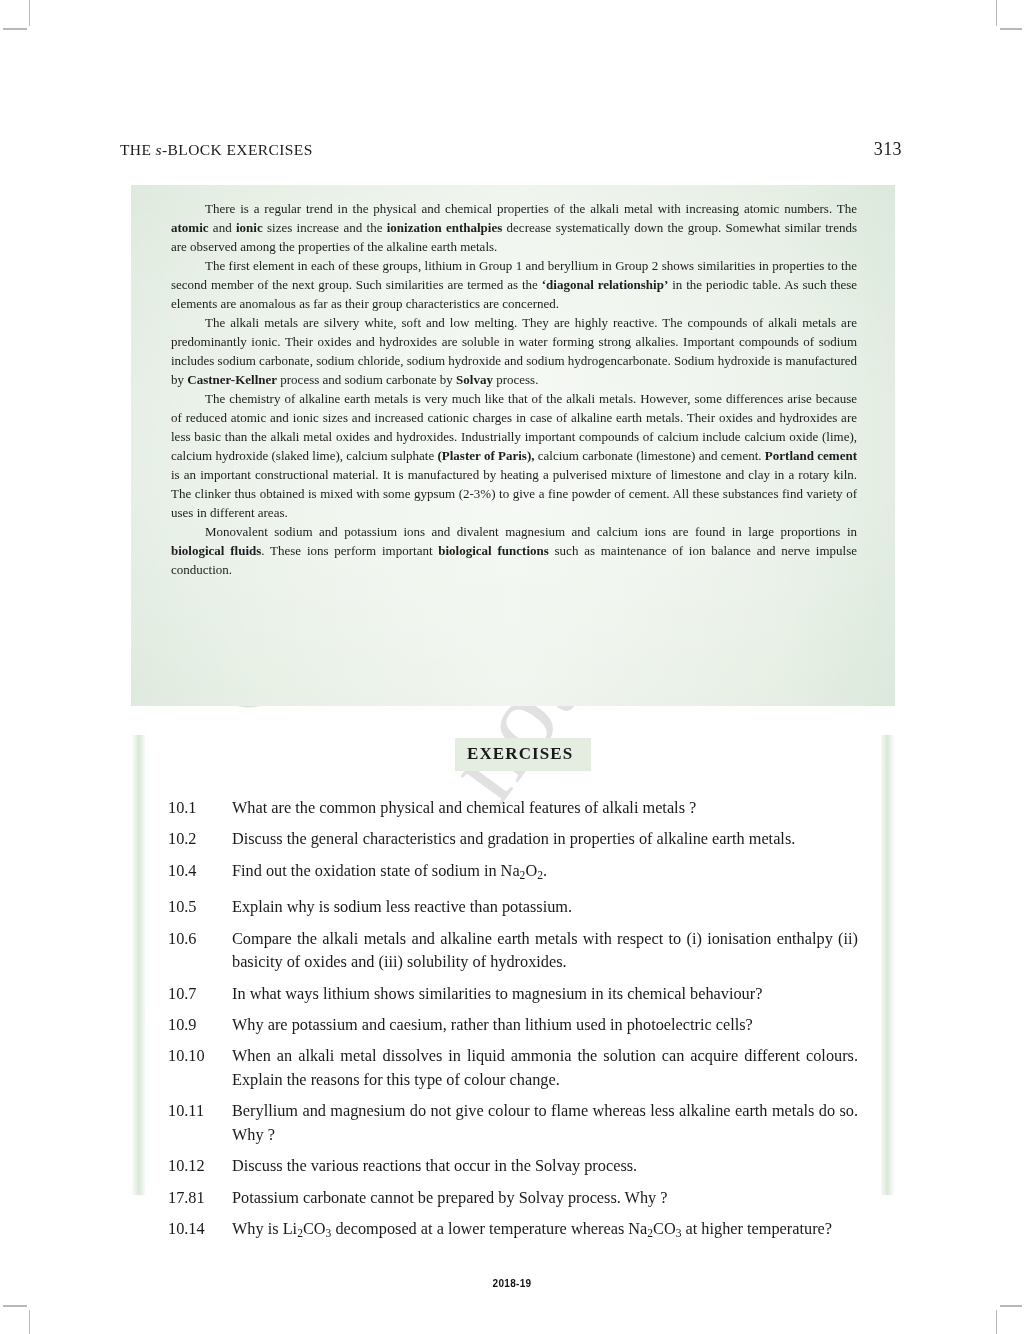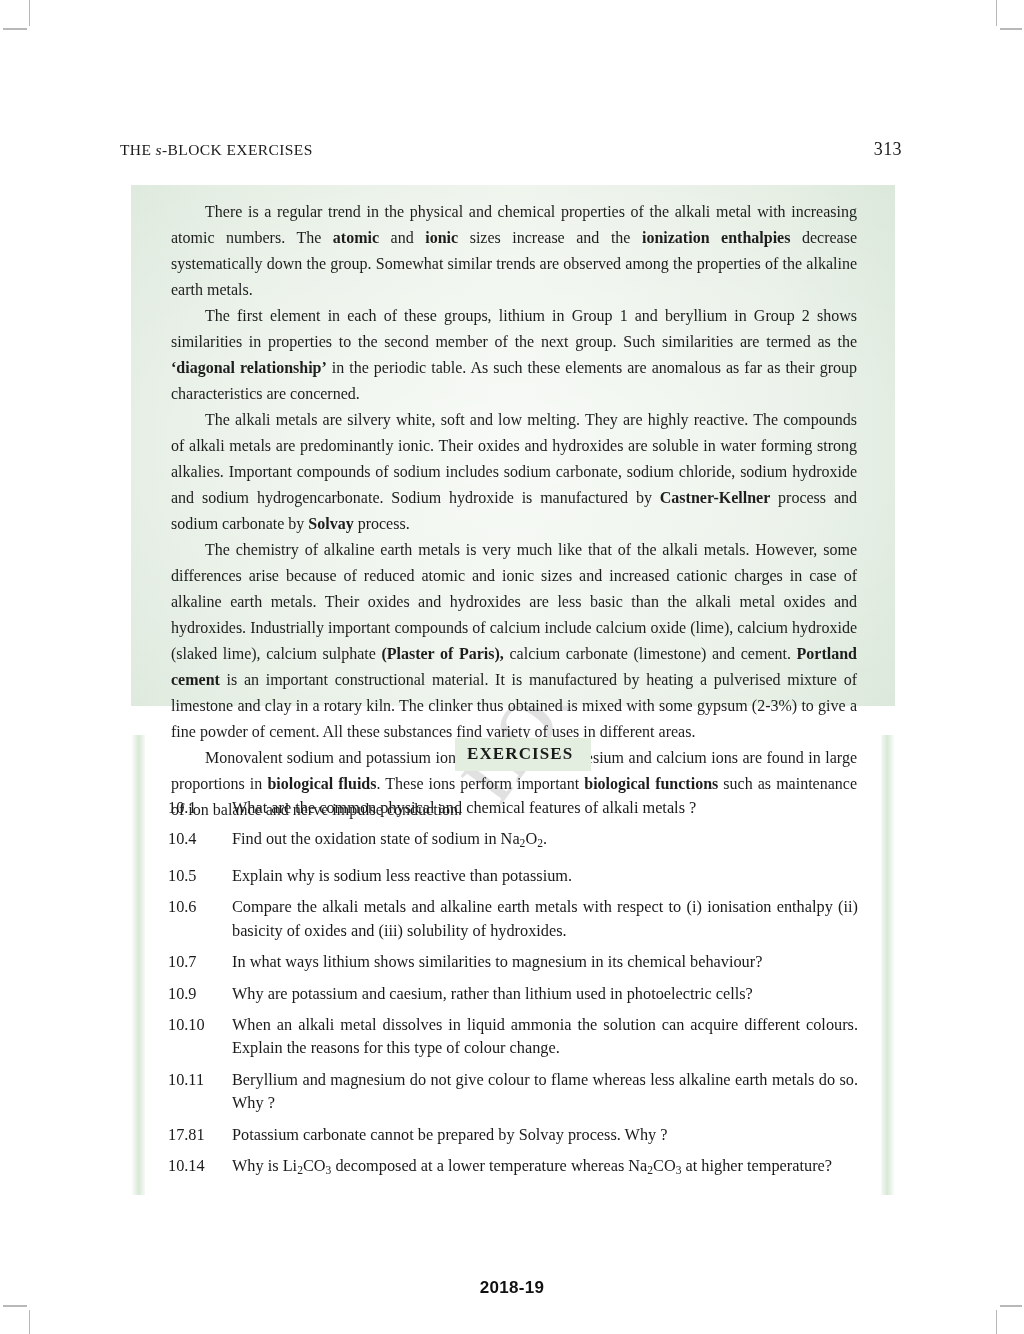--- a/index.html
+++ b/index.html
@@ -87,22 +87,22 @@
     background:
       radial-gradient(ellipse 120% 90% at 50% 50%, rgba(255,255,255,.55) 0%, rgba(255,255,255,0) 70%),
       linear-gradient(90deg, #dfeade 0%, #e6efe4 18%, #eef4ec 50%, #e5eee3 84%, #dbe8da 100%);
     z-index: 2;
   }
   .summary-inner {
     position: absolute;
     left: 40px;
     top: 14px;
     width: 686px;
-    font-size: 16px;
-    line-height: 26px;
+    font-size: 13px;
+    line-height: 19px;
     text-align: justify;
     color: #1d1d1d;
   }
   .summary-inner p { margin: 0; text-indent: 34px; }
   .summary-inner b { font-weight: bold; }
 
   
   .ex-strip {
     position: absolute;
     top: 735px;
@@ -158,21 +158,21 @@
   .ex-text sub { font-size: 71%; vertical-align: -.28em; }
 
   
   .footer {
     position: absolute;
     left: 0;
     top: 1278px;
     width: 1024px;
     text-align: center;
     font-family: "Liberation Sans", "DejaVu Sans", sans-serif;
-    font-size: 17px;
+    font-size: 10px;
     font-weight: bold;
     letter-spacing: .3px;
     color: #111;
     z-index: 3;
   }
 </style>
 </head>
 <body>
 
 <div class="crop crop-tl-v"></div>
@@ -208,20 +208,24 @@
 <div class="ex-strip ex-strip-r"></div>
 
 <div class="exercises-heading">EXERCISES</div>
 
 <div class="ex-list">
     <div class="ex-item">
       <div class="ex-num">10.1</div>
       <div class="ex-text">What are the common physical and chemical features of alkali metals ?</div>
     </div>
     <div class="ex-item">
+      <div class="ex-num">10.2</div>
+      <div class="ex-text">Discuss the general characteristics and gradation in properties of alkaline earth metals.</div>
+    </div>
+    <div class="ex-item">
       <div class="ex-num">10.4</div>
       <div class="ex-text">Find out the oxidation state of sodium in Na<sub>2</sub>O<sub>2</sub>.</div>
     </div>
     <div class="ex-item">
       <div class="ex-num">10.5</div>
       <div class="ex-text">Explain why is sodium less reactive than potassium.</div>
     </div>
     <div class="ex-item">
       <div class="ex-num">10.6</div>
       <div class="ex-text">Compare the alkali metals and alkaline earth metals with respect to (i) ionisation enthalpy (ii) basicity of oxides and  (iii) solubility of hydroxides.</div>
@@ -236,20 +240,24 @@
     </div>
     <div class="ex-item">
       <div class="ex-num">10.10</div>
       <div class="ex-text">When an alkali metal dissolves in liquid ammonia the solution can acquire different colours. Explain the reasons for this type of colour change.</div>
     </div>
     <div class="ex-item">
       <div class="ex-num">10.11</div>
       <div class="ex-text">Beryllium and magnesium do not give colour to flame whereas less alkaline earth metals do so. Why ?</div>
     </div>
     <div class="ex-item">
+      <div class="ex-num">10.12</div>
+      <div class="ex-text">Discuss the various reactions that occur in the Solvay  process.</div>
+    </div>
+    <div class="ex-item">
       <div class="ex-num">17.81</div>
       <div class="ex-text">Potassium carbonate cannot be prepared by  Solvay process. Why ?</div>
     </div>
     <div class="ex-item">
       <div class="ex-num">10.14</div>
       <div class="ex-text">Why is Li<sub>2</sub>CO<sub>3</sub> decomposed at a lower temperature whereas Na<sub>2</sub>CO<sub>3</sub> at higher temperature?</div>
     </div>
   </div>
 
 <div class="footer">2018-19</div>

